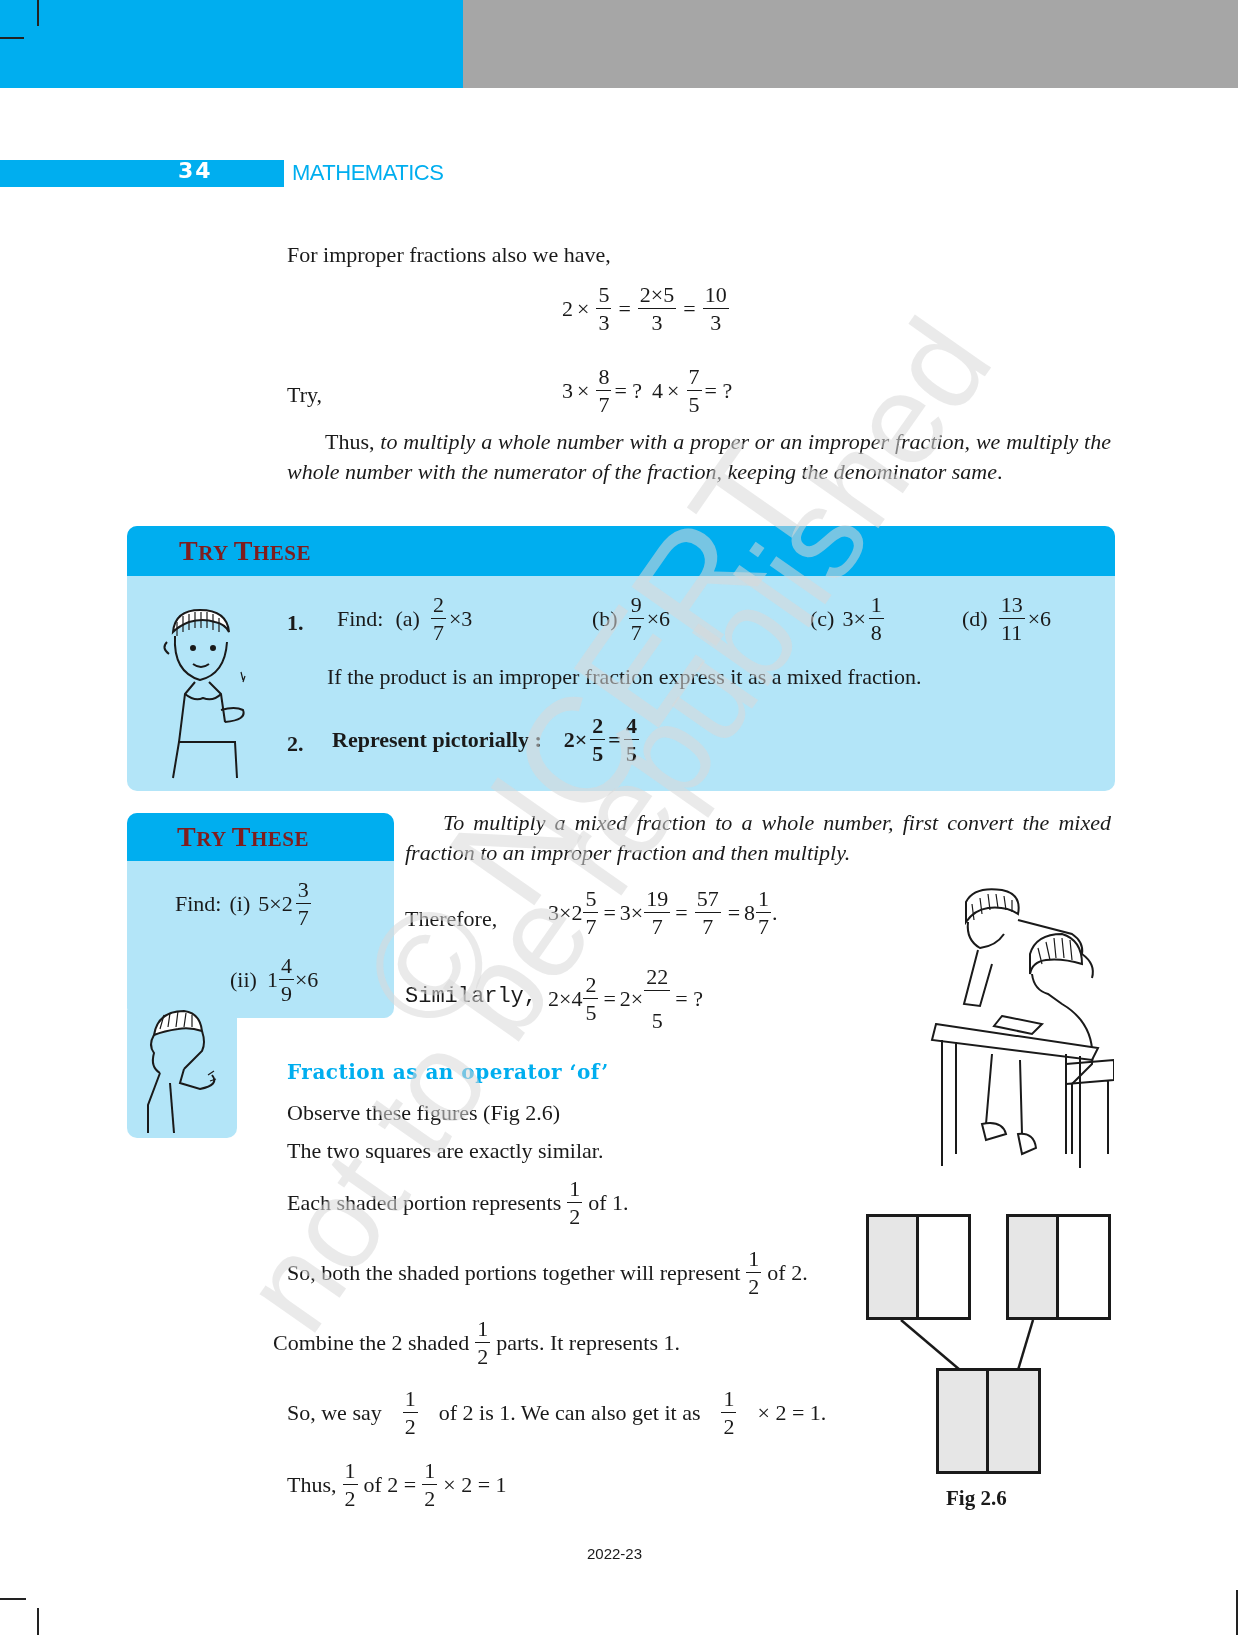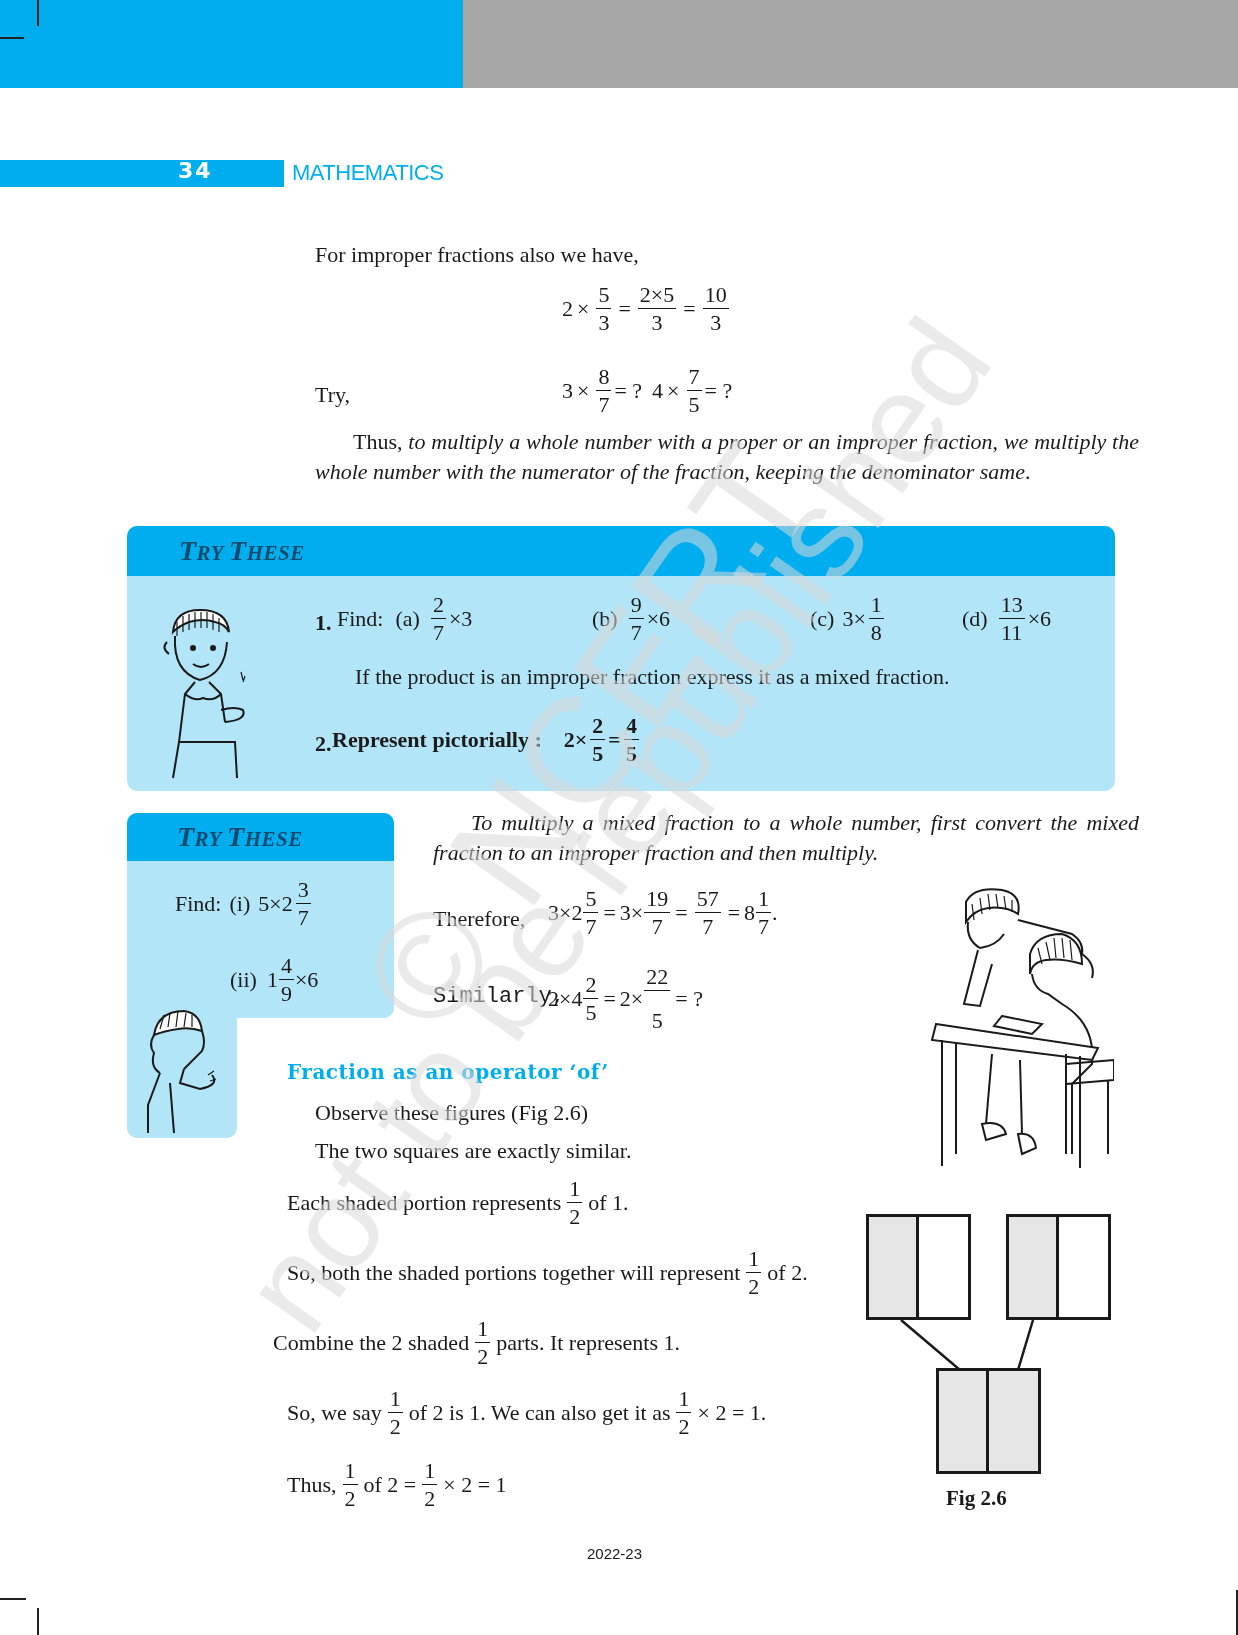--- a/index.html
+++ b/index.html
@@ -8,33 +8,33 @@
   .abs { position: absolute; }
   
   .band-blue { left: 0; top: 0; width: 463px; height: 88px; background: #00aeef; }
   .band-gray { left: 463px; top: 0; width: 775px; height: 88px; background: #a6a6a6; }
   .crop-v { background: #222; width: 2px; }
   .crop-h { background: #222; height: 2px; }
   
   .pg-strip { left: 0; top: 160px; width: 284px; height: 27px; background: #00aeef; }
   .pg-num { left: 178px; top: 158px; color: #fff; font-family: "DejaVu Sans", sans-serif; font-weight: bold; font-size: 22px; letter-spacing: 2px; }
   .pg-title { left: 292px; top: 160px; color: #00aeef; font-family: "Liberation Sans", sans-serif; font-size: 22px; letter-spacing: -0.5px; }
-  .txt { font-size: 22px; line-height: 30px; white-space: nowrap; margin-left: 28px; }
+  .txt { font-size: 22px; line-height: 30px; white-space: nowrap; }
   .ital { font-style: italic; }
   .just { white-space: normal; text-align: justify; text-align-last: left; }
   
   .frac { display: inline-flex; flex-direction: column; align-items: center; vertical-align: middle; line-height: 1; margin: 0 3px; }
   .frac .n { padding: 0 2px 2px 2px; border-bottom: 1.5px solid #1a1a1a; }
   .frac .d { padding-top: 3px; }
   .math { font-size: 22px; display: inline-flex; align-items: center; white-space: nowrap; }
   .math span.op { margin: 0 4px; }
   
   .tt1 { left: 127px; top: 526px; width: 988px; height: 265px; background: #b3e5f8; border-radius: 10px; overflow: hidden; }
   .tt1-head { position: absolute; left: 0; top: 0; right: 0; height: 50px; background: #00aeef; }
-  .tt-title { color: #0c4a6e; font-weight: bold; font-size: 28px; font-family: "Liberation Serif", serif; letter-spacing: 0.5px; font-style: italic; }
+  .tt-title { color: #7f1d1d; font-weight: bold; font-size: 28px; font-family: "Liberation Serif", serif; letter-spacing: 0.5px; }
   .tt-title .sm { font-size: 21px; }
   .tt2 { left: 127px; top: 813px; width: 267px; height: 205px; background: #b3e5f8; border-radius: 10px; }
   .tt2-head { position: absolute; left: 0; top: 0; right: 0; height: 48px; background: #00aeef; border-radius: 10px 10px 0 0; }
   .tt2-ext { left: 127px; top: 1010px; width: 110px; height: 128px; background: #b3e5f8; border-radius: 0 0 10px 10px; }
   .section-head { color: #00aeef; font-family: "DejaVu Serif", serif; font-weight: bold; font-size: 20px; letter-spacing: 0.5px; }
   
   .sq { position: absolute; border: 3px solid #1a1a1a; background: #fff; box-sizing: border-box; }
   .sq .half { position: absolute; top: 0; bottom: 0; width: 50%; box-sizing: border-box; }
   .sq .l { left: 0; border-right: 3px solid #1a1a1a; }
   .sq .r { right: 0; }
@@ -290,21 +290,21 @@
   <span>of 2.</span>
 </div>
 <div class="abs math" style="left:273px;top:1318px;">
   <span>Combine the 2 shaded</span>
   <span class="frac" style="margin:0 6px;">
       <span class="n">1</span>
       <span class="d">2</span>
     </span>
   <span>parts. It represents 1.</span>
 </div>
-<div class="abs math" style="left:287px;top:1388px;">
+<div class="abs math" style="left:287px;top:1388px;gap:15px;">
   <span>So, we say</span>
   <span class="frac" style="margin:0 6px;">
       <span class="n">1</span>
       <span class="d">2</span>
     </span>
   <span>of 2 is 1. We can also get it as</span>
   <span class="frac" style="margin:0 6px;">
       <span class="n">1</span>
       <span class="d">2</span>
     </span>

